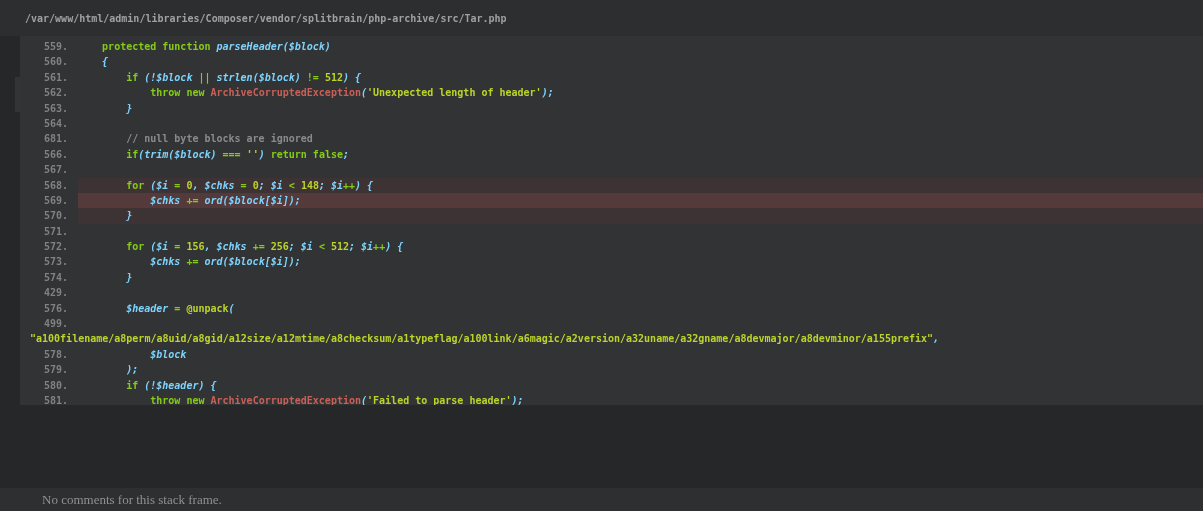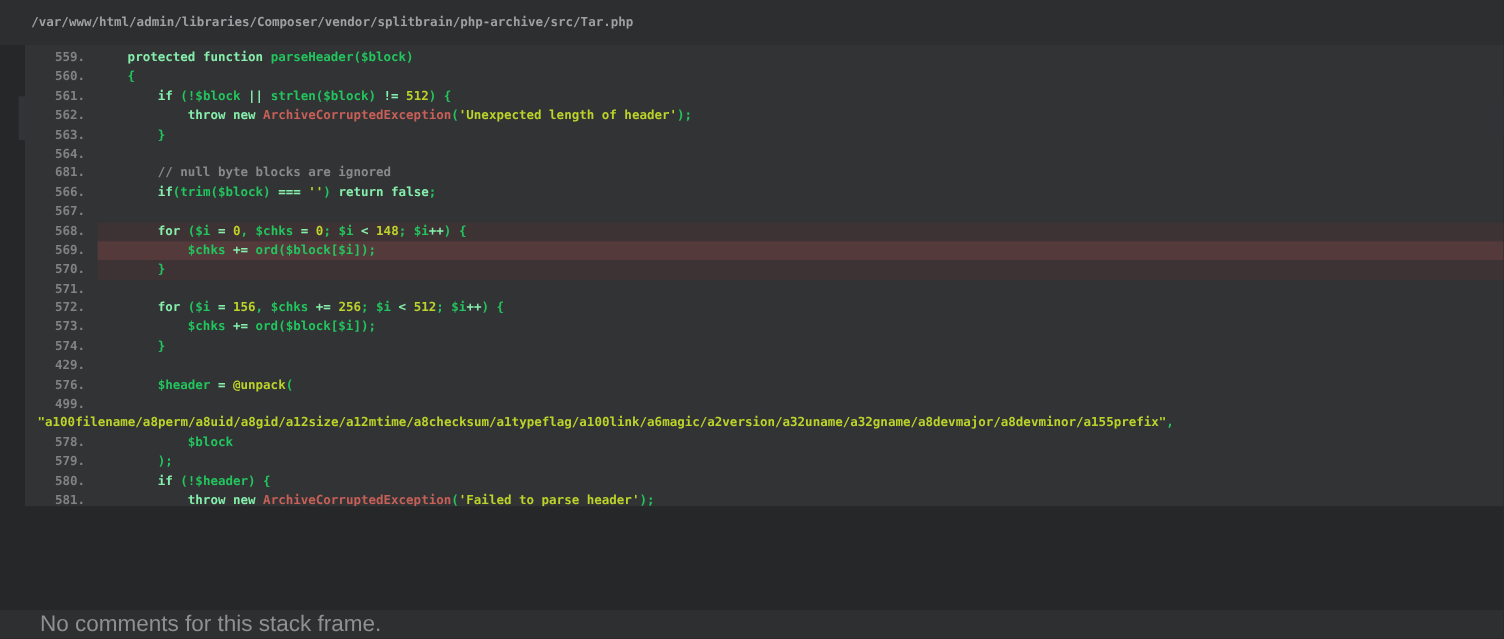--- a/index.html
+++ b/index.html
@@ -42,22 +42,22 @@
     flex:none;width:58px;
     box-sizing:border-box;
     padding-right:10px;
     text-align:right;
     color:#808284;
   }
   .content{flex:1;min-width:0;}
   .wrapcontent{padding-left:10px;}
   .hl-soft .content{background:#3e3334;}
   .hl-strong .content{background:#553a3c;}
-  .tok-p{color:#22c55e;}
-  .tok-k{color:#86efac;}
+  .tok-p{color:#7dd3fc;font-style:italic;}
+  .tok-k{color:#84cc16;}
   .tok-s{color:#bcd42a;}
   .tok-t{color:#c86058;}
   .tok-c{color:#8a8a8a;}
   
   .args-label{
     margin:14px 0 0 25px;
     font-size:12.5px;
     color:#9b9c9e;
     letter-spacing:0.5px;
   }
@@ -76,23 +76,23 @@
   .arg-index{color:#9b9c9e;font-weight:normal;}
   .arg-value{color:#bcd42a;margin-left:6px;}
   
   .footer{
     position:absolute;left:0;bottom:0;
     width:100%;height:23px;
     background:#2e2f31;
     display:flex;align-items:center;
   }
   .footer span{
-    margin-left:32px;
-    font-family:Liberation Sans, sans-serif;
-    font-size:18px;
+    margin-left:42px;
+    font-family:Liberation Serif, serif;
+    font-size:13px;
     color:#8f9092;
   }
 </style>
 </head>
 <body>
 
 <div class="topbar">
   <span class="path">/var/www/html/admin/libraries/Composer/vendor/splitbrain/php-archive/src/Tar.php</span>
 </div>
 

